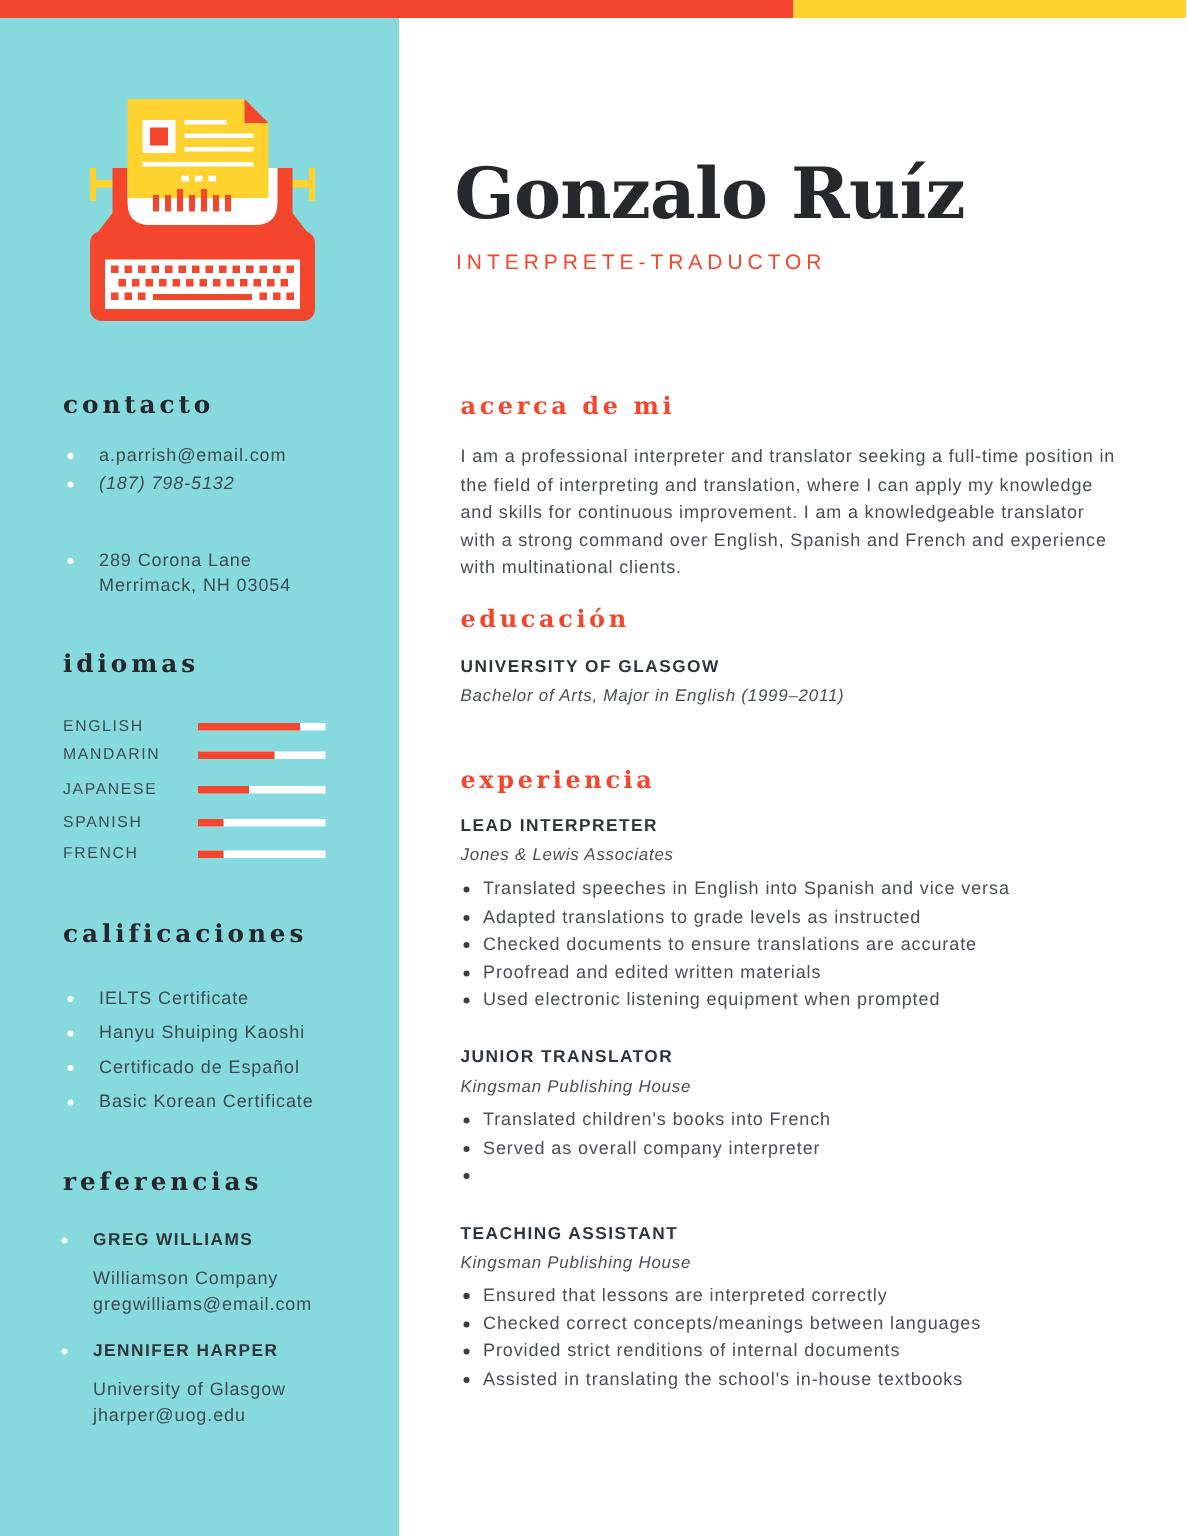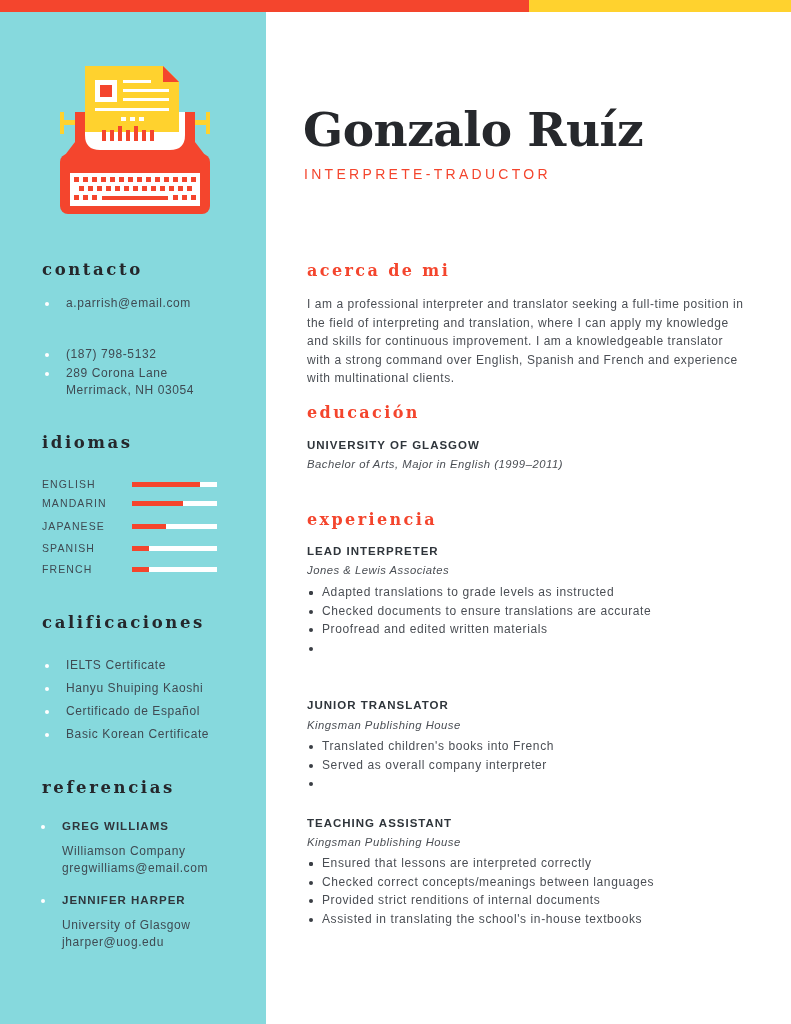--- a/index.html
+++ b/index.html
@@ -122,21 +122,21 @@
     <rect x="118" y="135" width="5" height="5"></rect>
       <rect x="127" y="135" width="5" height="5"></rect>
       <rect x="136" y="135" width="5" height="5"></rect>
   </g>
 </svg>
 
 <div class="side-heading" style="top:260px;">contacto</div>
 <ul class="side-list" style="top:295px;">
   <li><span class="dot"></span><span>a.parrish@email.com</span></li>
 </ul>
-<ul class="side-list" style="top:346px;">
+<ul class="side-list" style="top:314px;font-style:italic;">
   <li><span class="dot"></span><span>(187) 798-5132</span></li>
 </ul>
 <ul class="side-list" style="top:365px;">
   <li><span class="dot"></span><span>289 Corona Lane</span><br><span>Merrimack, NH 03054</span></li>
 </ul>
 
 <div class="side-heading" style="top:433px;">idiomas</div>
 <div class="lang-row" style="top:478px;">
   <span class="lang-name">ENGLISH</span>
   <div class="bar">
@@ -194,25 +194,25 @@
 
 <div class="main-heading" style="top:403px;">educación</div>
 <div class="block-title" style="top:439px;">UNIVERSITY OF GLASGOW</div>
 <div class="block-sub" style="top:458px;">Bachelor of Arts, Major in English (1999–2011)</div>
 
 <div class="main-heading" style="top:510px;">experiencia</div>
 
 <div class="block-title" style="top:545px;">LEAD INTERPRETER</div>
 <div class="block-sub" style="top:564px;">Jones &amp; Lewis Associates</div>
 <ul class="bullets" style="top:583px;">
-  <li><span class="bdot"></span></li>
+  <li><span class="bdot"></span><span>Translated speeches in English into Spanish and vice versa</span></li>
   <li><span class="bdot"></span><span>Adapted translations to grade levels as instructed</span></li>
   <li><span class="bdot"></span><span>Checked documents to ensure translations are accurate</span></li>
   <li><span class="bdot"></span><span>Proofread and edited written materials</span></li>
-  <li><span class="bdot"></span></li>
+  <li><span class="bdot"></span><span>Used electronic listening equipment when prompted</span></li>
 </ul>
 
 <div class="block-title" style="top:699px;">JUNIOR TRANSLATOR</div>
 <div class="block-sub" style="top:719px;">Kingsman Publishing House</div>
 <ul class="bullets" style="top:737px;">
   <li><span class="bdot"></span><span>Translated children's books into French</span></li>
   <li><span class="bdot"></span><span>Served as overall company interpreter</span></li>
   <li><span class="bdot"></span></li>
 </ul>
 

